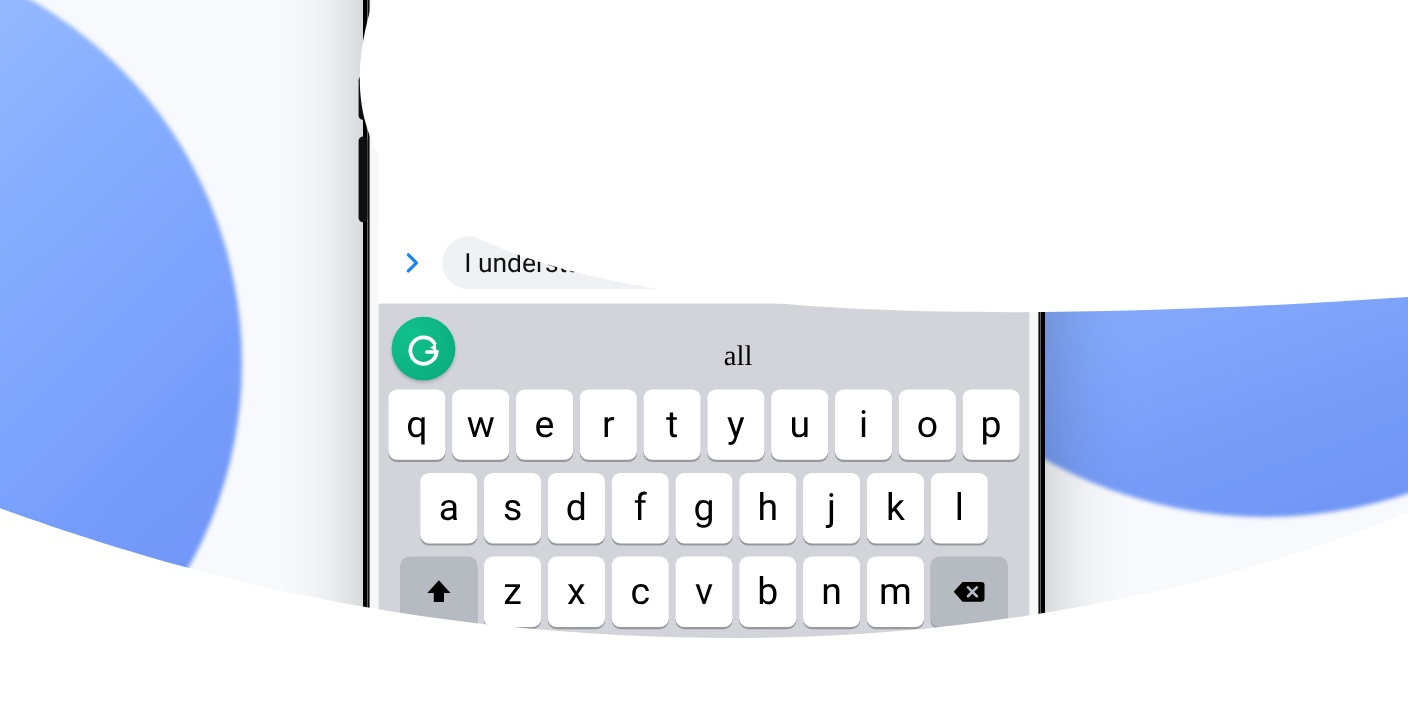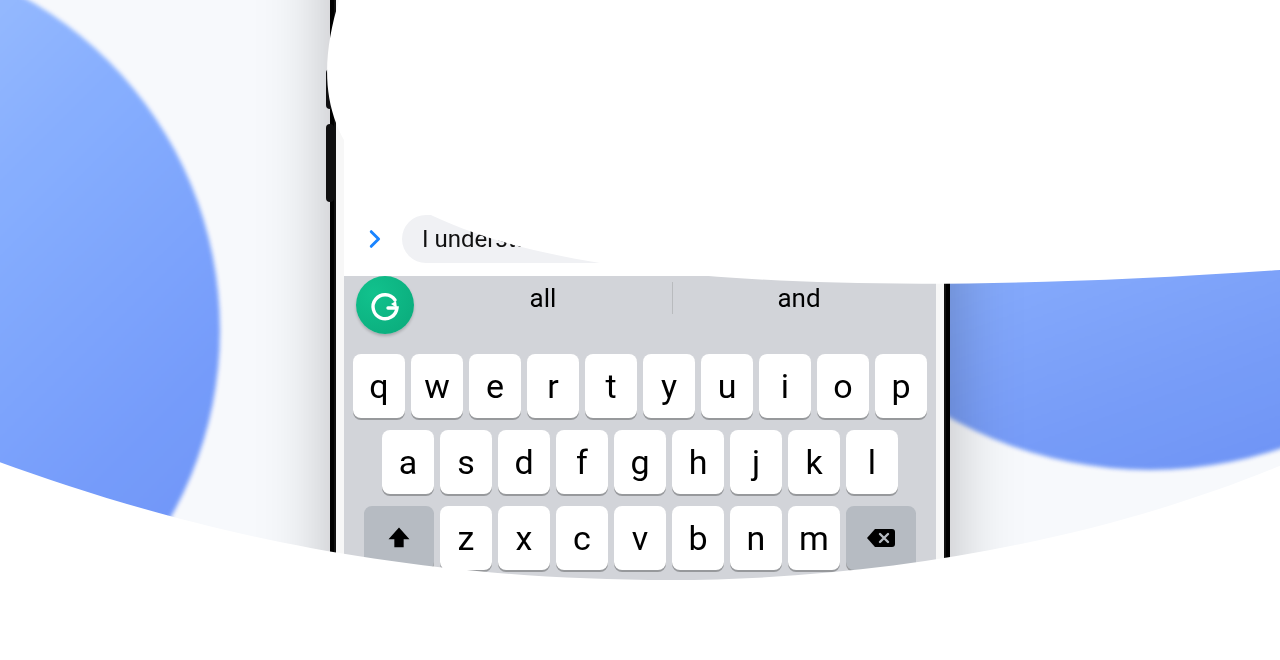--- a/index.html
+++ b/index.html
@@ -88,23 +88,24 @@
   
   .kbd-wrap {
     position: absolute;
     left: 0; right: 0;
     top: 602px; bottom: 0;
     background: #d2d4d9;
   }
   .sugg-bar {
     height: 70px;
     display: flex;
-    align-items: flex-start;
+    align-items: flex-end;
     padding: 0 10px 0 12px;
     gap: 2px;
+    font-family: Liberation Serif, serif;
   }
   .g-btn {
     width: 58px; height: 58px; border-radius: 50%;
     background: radial-gradient(circle at 30% 30%, #11c28d, #0aa97a);
     display:flex; align-items:center; justify-content:center;
     box-shadow: 0 2px 3px rgba(0,0,0,.2);
     color:#fff;
     flex-shrink: 0;
     position: relative;
   }
@@ -217,23 +218,20 @@
         <div class="sugg-bar">
           <div class="g-btn">
             <svg viewBox="0 0 36 36">
               <circle cx="18" cy="18" r="17" fill="none"></circle>
               <path d="M28 13a12 12 0 1 0 2 8h-9" fill="none" stroke="#fff" stroke-width="3.4" stroke-linecap="round"></path>
               <path d="M24 17l6 4-1-7z" fill="#fff"></path>
             </svg>
           </div>
           <div class="sugg">
               <span>all</span>
-            </div>
-          <div class="sugg">
-              <span>and</span>
             </div>
         </div>
 
         <div class="rows">
           <div class="row r1">
             <div class="key">
                 <span>q</span>
               </div>
             <div class="key">
                 <span>w</span>

